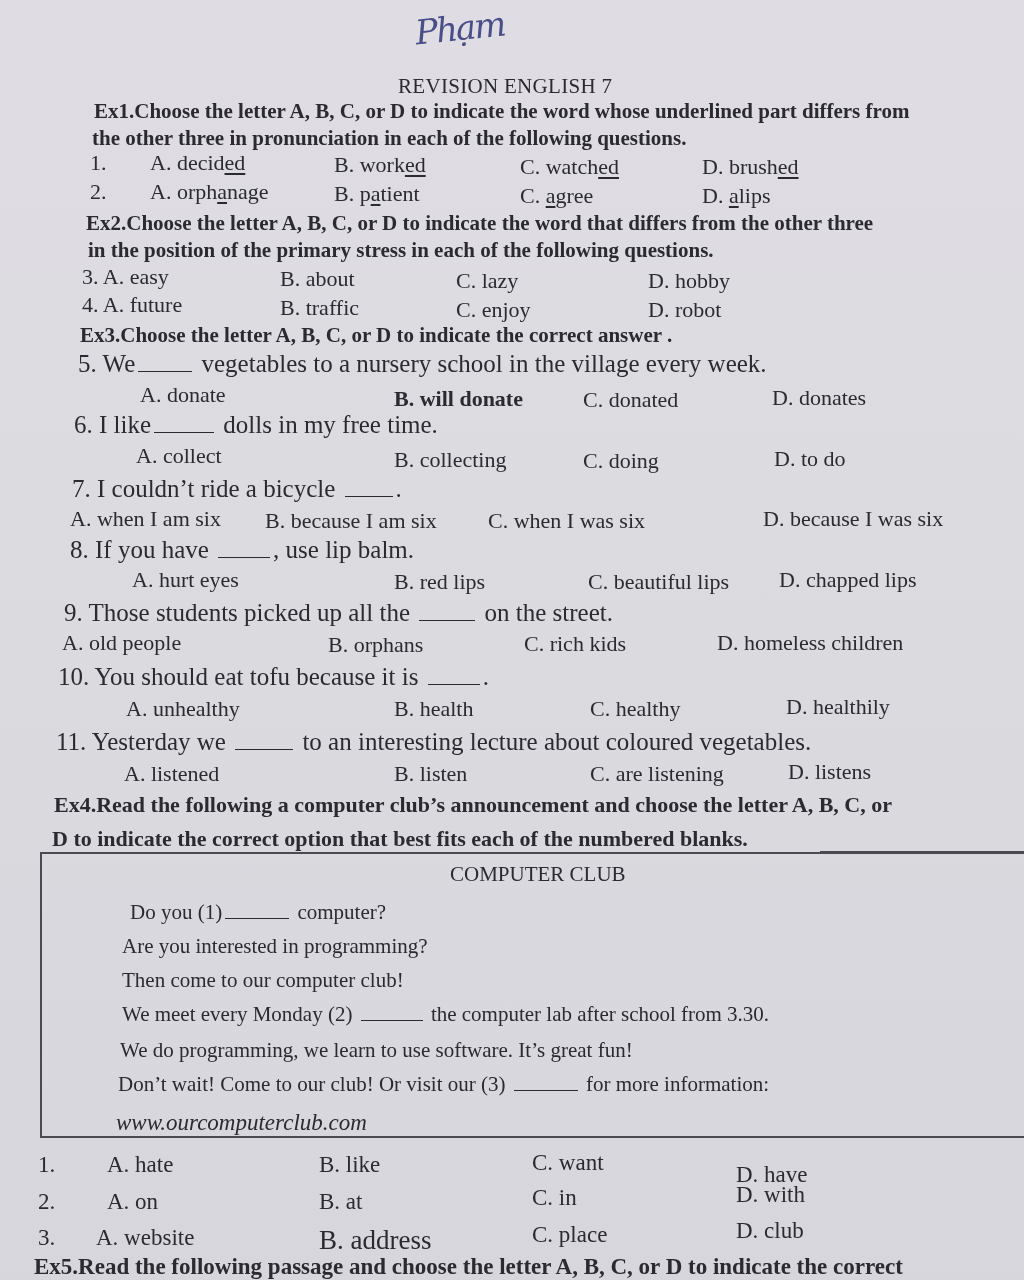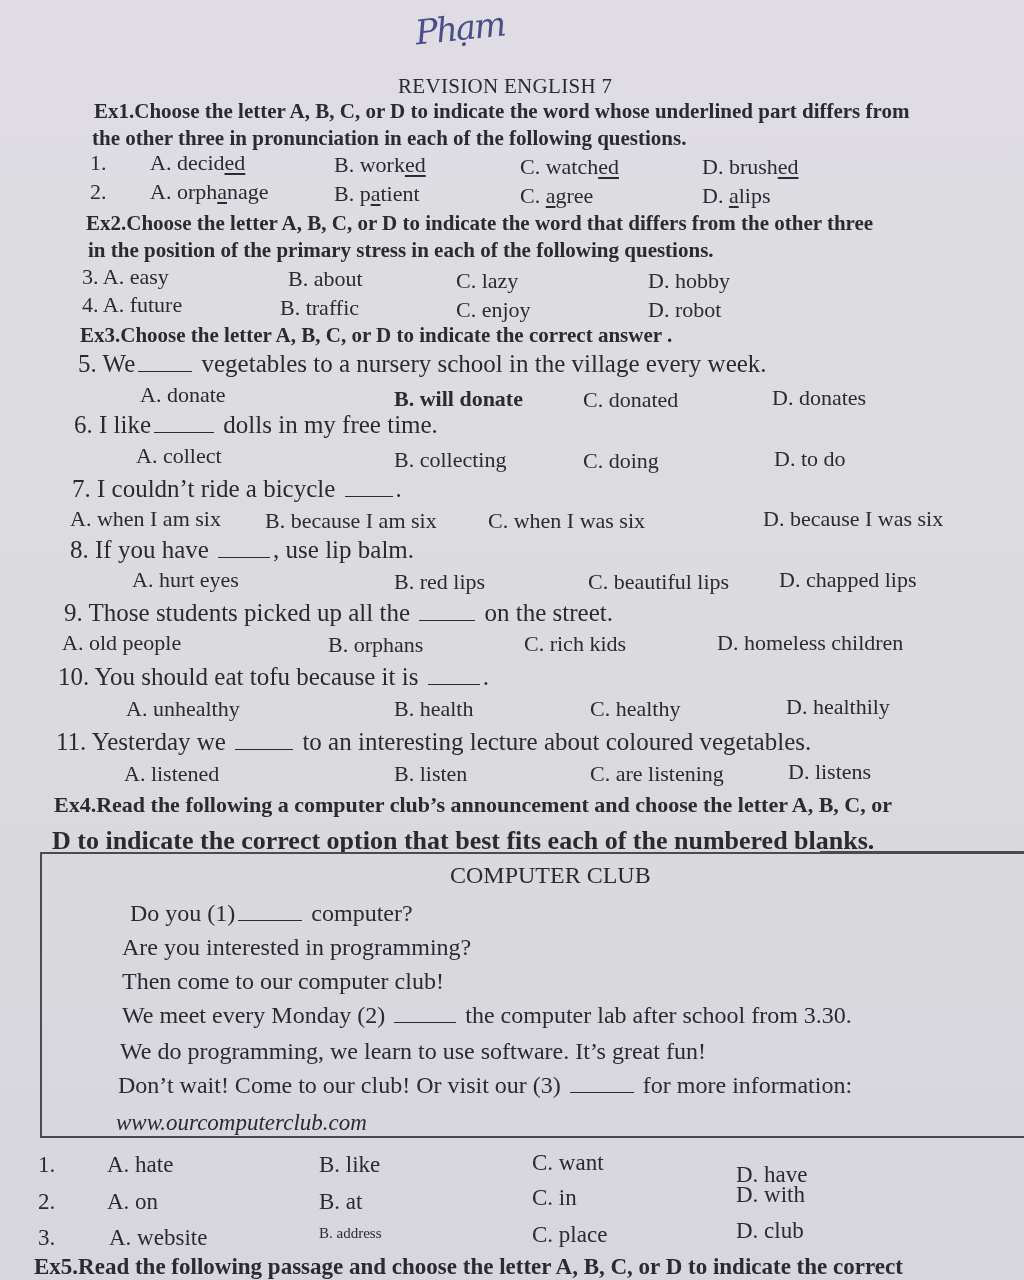--- a/index.html
+++ b/index.html
@@ -22,21 +22,21 @@
     .bold { font-weight: bold; font-size: 21px; }
     .q { font-size: 25px; }
     .opt { font-size: 22px; }
     u.ul { text-decoration: underline; text-underline-offset: 3px; }
     .blank { display: inline-block; border-bottom: 1.5px solid #2a2a30; vertical-align: baseline; margin: 0 3px; }
     .box {
       position: absolute; left: 40px; top: 852px; width: 1000px; height: 286px;
       border: 2px solid #4a4a50; border-right: none; box-sizing: border-box;
     }
     .rule { position: absolute; left: 820px; top: 851px; width: 204px; height: 0; border-top: 1.5px solid #4a4a50; }
-    .box-line { font-size: 24px; }
+    .box-line { font-size: 21px; }
     .url { font-style: italic; font-size: 23px; }
   </style>
 </head>
 <body>
 
 <div class="page">
 
   <div class="sig">Phạm</div>
 
   <div class="abs title" style="left:398px; top:74px;">REVISION ENGLISH 7</div>
@@ -53,21 +53,21 @@
   <div class="abs opt" style="left:90px; top:179px;">2.</div>
   <div class="abs opt" style="left:150px; top:179px;"><span>A. orph</span><u class="ul">a</u><span>nage</span></div>
   <div class="abs opt" style="left:334px; top:181px;"><span>B. p</span><u class="ul">a</u><span>tient</span></div>
   <div class="abs opt" style="left:520px; top:183px;"><span>C. </span><u class="ul">a</u><span>gree</span></div>
   <div class="abs opt" style="left:702px; top:183px;"><span>D. </span><u class="ul">a</u><span>lips</span></div>
 
   <div class="abs bold" style="left:86px; top:211px;">Ex2.Choose the letter A, B, C, or D to indicate the word that differs from the other three</div>
   <div class="abs bold" style="left:88px; top:238px;">in the position of the primary stress in each of the following questions.</div>
 
   <div class="abs opt" style="left:82px; top:264px;">3. A. easy</div>
-  <div class="abs opt" style="left:280px; top:266px;margin-left:8px;">B. about</div>
+  <div class="abs opt" style="left:280px; top:266px;">B. about</div>
   <div class="abs opt" style="left:456px; top:268px;">C. lazy</div>
   <div class="abs opt" style="left:648px; top:268px;">D. hobby</div>
 
   <div class="abs opt" style="left:82px; top:292px;">4. A. future</div>
   <div class="abs opt" style="left:280px; top:295px;">B. traffic</div>
   <div class="abs opt" style="left:456px; top:297px;">C. enjoy</div>
   <div class="abs opt" style="left:648px; top:297px;">D. robot</div>
 
   <div class="abs bold" style="left:80px; top:323px;">Ex3.Choose the letter A, B, C, or D to indicate the correct answer .</div>
 
@@ -107,21 +107,21 @@
   <div class="abs opt" style="left:590px; top:696px;text-align:right;">C. healthy</div>
   <div class="abs opt" style="left:786px; top:694px;">D. healthily</div>
 
   <div class="abs q" style="left:56px; top:728px;"><span>11. Yesterday we</span> <span class="blank" style="width:58px;"></span> <span>to an interesting lecture about coloured vegetables.</span></div>
   <div class="abs opt" style="left:124px; top:761px;">A. listened</div>
   <div class="abs opt" style="left:394px; top:761px;">B. listen</div>
   <div class="abs opt" style="left:590px; top:761px;">C. are listening</div>
   <div class="abs opt" style="left:788px; top:759px;">D. listens</div>
 
   <div class="abs bold" style="left:54px; top:792px; font-size:22px;">Ex4.Read the following a computer club’s announcement and choose the letter A, B, C, or</div>
-  <div class="abs bold" style="left:52px; top:826px; font-size:26px;">D to indicate the correct option that best fits each of the numbered blanks.</div>
+  <div class="abs bold" style="left:52px; top:826px; font-size:22px;">D to indicate the correct option that best fits each of the numbered blanks.</div>
 
   <div class="rule"></div>
   <div class="box">
     <div class="abs box-line" style="left:408px; top:8px;">COMPUTER CLUB</div>
     <div class="abs box-line" style="left:88px; top:46px;"><span>Do you (1)</span><span class="blank" style="width:64px;"></span> <span>computer?</span></div>
     <div class="abs box-line" style="left:80px; top:114px;">Then come to our computer club!</div>
     <div class="abs box-line" style="left:80px; top:80px;">Are you interested in programming?</div>
     <div class="abs box-line" style="left:80px; top:148px;"><span>We meet every Monday (2)</span> <span class="blank" style="width:62px;"></span> <span>the computer lab after school from 3.30.</span></div>
     <div class="abs box-line" style="left:78px; top:184px;">We do programming, we learn to use software. It’s great fun!</div>
     <div class="abs box-line" style="left:76px; top:218px;"><span>Don’t wait! Come to our club! Or visit our (3)</span> <span class="blank" style="width:64px;"></span> <span>for more information:</span></div>
@@ -134,20 +134,20 @@
   <div class="abs opt" style="left:532px; top:1150px; font-size:23px;">C. want</div>
   <div class="abs opt" style="left:736px; top:1146px; font-size:23px;margin-top:16px;">D. have</div>
 
   <div class="abs opt" style="left:38px; top:1189px; font-size:23px;">2.</div>
   <div class="abs opt" style="left:107px; top:1189px; font-size:23px;">A. on</div>
   <div class="abs opt" style="left:319px; top:1189px; font-size:23px;">B. at</div>
   <div class="abs opt" style="left:532px; top:1185px; font-size:23px;">C. in</div>
   <div class="abs opt" style="left:736px; top:1182px; font-size:23px;">D. with</div>
 
   <div class="abs opt" style="left:38px; top:1225px; font-size:23px;">3.</div>
-  <div class="abs opt" style="left:109px; top:1225px; font-size:23px;">A. website</div>
-  <div class="abs opt" style="left:319px; top:1225px; font-size:15px;">B. address</div>
+  <div class="abs opt" style="left:96px; top:1225px; font-size:23px;">A. website</div>
+  <div class="abs opt" style="left:319px; top:1225px; font-size:27px;">B. address</div>
   <div class="abs opt" style="left:532px; top:1222px; font-size:23px;">C. place</div>
   <div class="abs opt" style="left:736px; top:1218px; font-size:23px;">D. club</div>
 
   <div class="abs bold" style="left:34px; top:1254px; font-size:23px;">Ex5.Read the following passage and choose the letter A, B, C, or D to indicate the correct</div>
 
 </div>
 
 </body></html>

